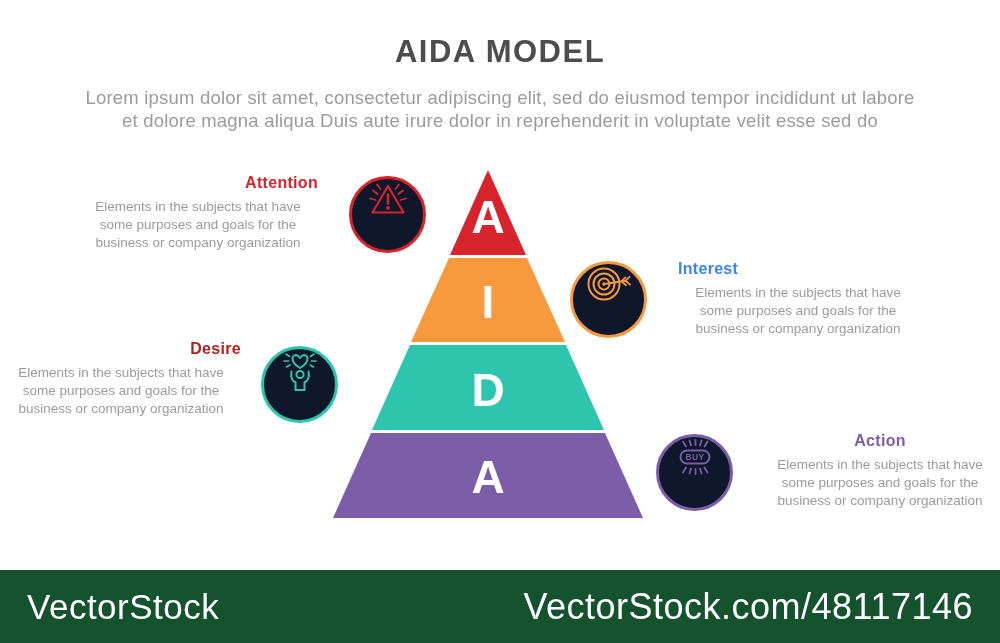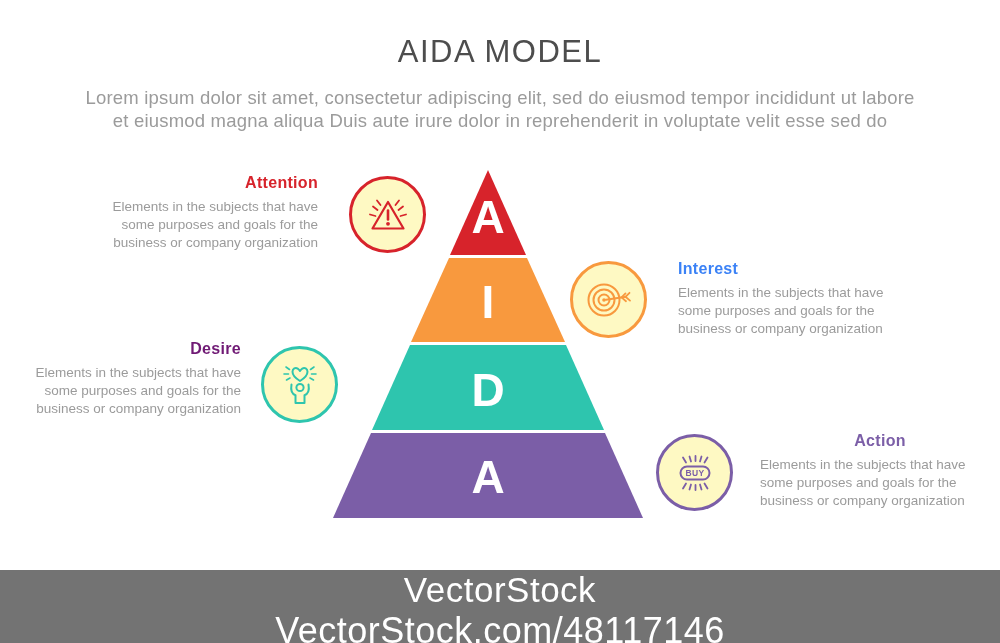--- a/index.html
+++ b/index.html
@@ -2,41 +2,41 @@
 <html><head>
 <meta charset="utf-8">
 <style>
   html,body{margin:0;padding:0;background:#e9e9e9;}
   .canvas{
     position:relative;width:1000px;height:643px;background:#ffffff;
     font-family:"Liberation Sans","DejaVu Sans",sans-serif;overflow:hidden;
   }
   
   .header{position:absolute;top:34px;left:0;width:100%;text-align:center;}
-  .title{margin:0;font-size:31px;font-weight:400;letter-spacing:1.5px;}
+  .title{margin:0;font-size:31px;font-weight:700;letter-spacing:1.5px;}
   .subtitle{margin:16px 0 0 0;font-size:18.5px;line-height:23px;font-weight:400;letter-spacing:.2px;}
   .subtitle span{display:block;}
   
   .pyramid{position:absolute;left:332px;top:170px;width:312px;height:348px;}
   .pyramid text{font-family:"Liberation Sans","DejaVu Sans",sans-serif;font-weight:700;font-size:46px;text-anchor:middle;}
   
   .section{position:absolute;}
   .section h2{margin:0 0 6px 0;font-size:16px;font-weight:700;letter-spacing:.3px;}
-  .section .desc{margin:0;font-size:13.5px;line-height:18px;}
+  .section .desc{margin:0;font-size:13.5px;line-height:18px;text-align:center;}
   .section .desc span{display:block;white-space:nowrap;}
   .align-right{text-align:right;}
   .align-left{text-align:left;}
   .sec-attention{top:174px;left:78px;width:240px;}
   .sec-interest{top:260px;left:678px;width:240px;}
   .sec-desire{top:340px;left:1px;width:240px;}
   .sec-action{top:432px;left:760px;width:240px;}
   
   .icon-circle{
     position:absolute;width:71px;height:71px;border:3.5px solid;border-radius:50%;
-    display:flex;align-items:center;justify-content:center;background:#fef9c3;
+    display:flex;justify-content:center;background:#0f172a;
   }
   .ic-attention{left:349px;top:176px;}
   .ic-interest{left:570px;top:261px;}
   .ic-desire{left:261px;top:346px;}
   .ic-action{left:656px;top:434px;}
   .icon-circle svg{display:block;}
   .icon-stroke{fill:none;stroke:currentColor;stroke-width:2.2;stroke-linecap:round;stroke-linejoin:round;}
   .icon-fill{fill:currentColor;stroke:none;}
   .buy-label{font-family:"Liberation Sans","DejaVu Sans",sans-serif;font-size:8.5px;font-weight:700;letter-spacing:.4px;text-anchor:middle;}
   
@@ -50,21 +50,21 @@
 </style>
 </head>
 <body>
 
 <div class="canvas">
 
   <div class="header">
     <h1 class="title" data-bind="header.title" data-bind-style="color:palette.title_text" style="color: rgb(77, 77, 77);">AIDA MODEL</h1>
     <p class="subtitle" data-bind-style="color:palette.body_text" style="color: rgb(155, 155, 155);">
       <span data-bind="header.subtitle_line1">Lorem ipsum dolor sit amet, consectetur adipiscing elit, sed do eiusmod tempor incididunt ut labore</span>
-      <span data-bind="header.subtitle_line2">et eiusmod magna aliqua Duis aute irure dolor in reprehenderit in voluptate velit esse sed do</span>
+      <span data-bind="header.subtitle_line2">et dolore magna aliqua Duis aute irure dolor in reprehenderit in voluptate velit esse sed do</span>
     </p>
   </div>
 
   <svg class="pyramid" viewBox="0 0 312 348">
     <polygon points="156,0 194,85 118,85" fill="#d7232b"></polygon>
     <polygon points="117,88 195,88 233,172 79,172" fill="#f8993e"></polygon>
     <polygon points="78,175 234,175 272,260 40,260" fill="#2ec5ae"></polygon>
     <polygon points="39,263 273,263 311,348 1,348" fill="#7b5ea7"></polygon>
     <text x="156" y="63" data-bind="pyramid.levels.0.letter" fill="#ffffff">A</text>
     <text x="156" y="148" data-bind="pyramid.levels.1.letter" fill="#ffffff">I</text>
@@ -103,21 +103,21 @@
       <circle class="icon-stroke" cx="19" cy="20" r="15.5" style="stroke-width:2"></circle>
       <circle class="icon-stroke" cx="19" cy="20" r="10.5" style="stroke-width:2"></circle>
       <circle class="icon-stroke" cx="19" cy="20" r="5.5" style="stroke-width:2"></circle>
       <circle class="icon-fill" cx="19" cy="20" r="1.8"></circle>
       <path class="icon-stroke" d="M21 19.7 L41 16.8" style="stroke-width:2"></path>
       <path class="icon-stroke" d="M36.5 17.4 L40.5 13.4 M36.5 17.4 L41 21.2 M40.5 16.8 L44.5 12.8 M40.5 16.8 L45 20.6" style="stroke-width:1.8"></path>
     </svg>
   </div>
 
   <div class="section sec-desire align-right">
-    <h2 data-bind="sections.2.title" data-bind-style="color:sections.2.color" style="color: #701a75; padding-left: 22px;">Desire</h2>
+    <h2 data-bind="sections.2.title" data-bind-style="color:sections.2.color" style="color: #b91c1c; padding-left: 22px;">Desire</h2>
     <p class="desc" data-bind-style="color:palette.body_text" style="color: rgb(155, 155, 155);">
       <span data-bind="sections.2.description_lines.0">Elements in the subjects that have</span>
       <span data-bind="sections.2.description_lines.1">some purposes and goals for the</span>
       <span data-bind="sections.2.description_lines.2">business or company organization</span>
     </p>
   </div>
   <div class="icon-circle ic-desire" data-bind-style="color:sections.2.color" style="color: rgb(46, 197, 174);">
     <svg width="40" height="46" viewBox="0 0 40 46">
       <path class="icon-stroke" style="stroke-width:2" d="M20 19 C20 19 12.5 14.5 12.5 9.8 C12.5 6.6 15.5 5.2 17.7 6.6 C19 7.4 20 9 20 9 C20 9 21 7.4 22.3 6.6 C24.5 5.2 27.5 6.6 27.5 9.8 C27.5 14.5 20 19 20 19 Z"></path>
       <path class="icon-stroke" style="stroke-width:1.6" d="M9.5 7.5 L6 5 M8.5 12 L4 12 M10 16 L6.5 18"></path>
@@ -137,18 +137,18 @@
   </div>
   <div class="icon-circle ic-action" data-bind-style="color:sections.3.color" style="color: rgb(123, 94, 167);">
     <svg width="44" height="40" viewBox="0 0 44 40">
       <rect class="icon-stroke" x="7.5" y="13.5" width="29" height="13" rx="6.5" style="stroke-width:2"></rect>
       <text class="buy-label icon-fill" x="22" y="23.2" data-bind="sections.3.icon_label">BUY</text>
       <path class="icon-stroke" style="stroke-width:1.8" d="M13 9.5 L10 4.5 M18 8.5 L16.5 3.5 M22.5 8 L22.5 3 M27 8.5 L28.5 3.5 M31.5 9.5 L34.5 4.5"></path>
       <path class="icon-stroke" style="stroke-width:1.8" d="M13 30.5 L10 35.5 M18 31.5 L16.5 36.5 M22.5 32 L22.5 37 M27 31.5 L28.5 36.5 M31.5 30.5 L34.5 35.5"></path>
     </svg>
   </div>
 
-  <div class="footer" data-bind-style="background:palette.footer_bg" style="background: #737373; flex-direction: column;">
+  <div class="footer" data-bind-style="background:palette.footer_bg" style="background: #14532d;">
     <span class="brand" data-bind="footer.brand" data-bind-style="color:palette.footer_text" style="color: rgb(255, 255, 255);">VectorStock</span>
     <span class="wm-url" data-bind="footer.watermark_url" data-bind-style="color:palette.footer_text" style="color: rgb(255, 255, 255);">VectorStock.com/48117146</span>
   </div>
 
 </div>
 
 </body></html>

